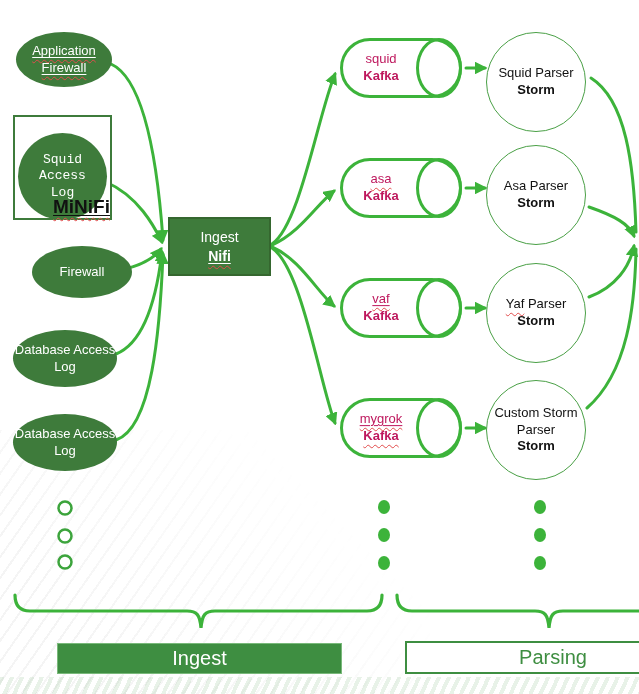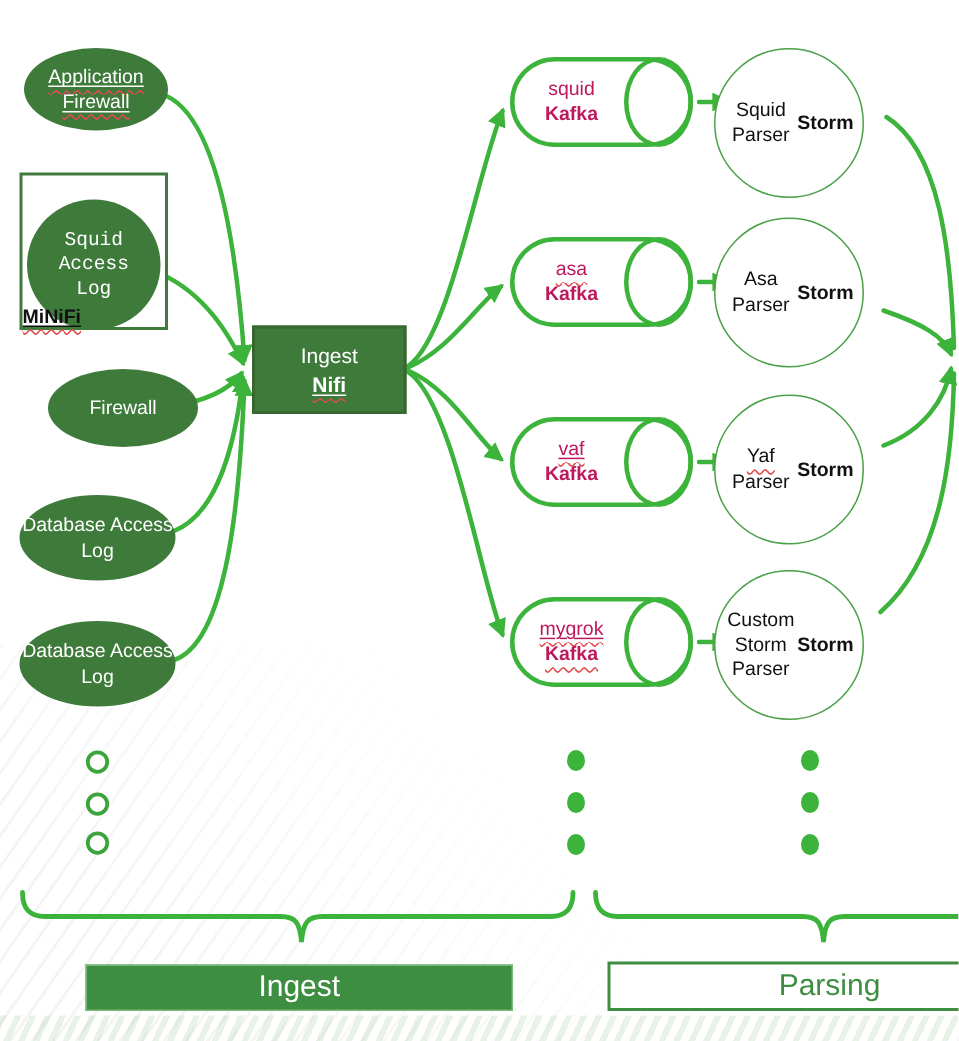--- a/index.html
+++ b/index.html
@@ -28,35 +28,35 @@
   }
   svg.wires{position:absolute;left:0;top:0;z-index:1;}
   .node{position:absolute;z-index:2;display:flex;align-items:center;justify-content:center;
     text-align:center;font-size:13px;line-height:1.25;}
   .ellipse{background:var(--node_fill);color:#fff;border-radius:50%;}
   .minifi-box{position:absolute;left:13px;top:115px;width:99px;height:105px;z-index:2;
     background:#fff;border:2px solid var(--node_fill);}
   .minifi-circle{position:absolute;left:3px;top:16px;width:89px;height:87px;border-radius:50%;
     background:var(--node_fill);color:#fff;display:flex;align-items:center;justify-content:center;
     text-align:center;font-size:13px;line-height:1.25;padding:0 8px;font-family:Liberation Mono, monospace;}
-  .minifi-label{position:absolute;left:0;right:0;bottom:0px;text-align:left;
-    font-size:13px;font-weight:bold;color:#111;}
+  .minifi-label{position:absolute;left:0;right:0;bottom:0px;text-align:right;
+    font-size:19px;font-weight:bold;color:#111;}
   .nifi{position:absolute;left:168px;top:217px;width:103px;height:59px;z-index:2;
     background:var(--node_fill);border:2px solid #35672F;color:#fff;
     display:flex;flex-direction:column;align-items:center;justify-content:center;
     font-size:14px;line-height:1.3;text-align:center;}
   .cyl{position:absolute;left:340px;width:122px;height:60px;z-index:2;background:#fff;
     border:3px solid var(--line_green);border-radius:30px;}
   .cyl-cap{position:absolute;top:-3px;right:-3px;width:46px;height:60px;border-radius:50%;
     border:3px solid var(--line_green);background:transparent;}
   .cyl-text{position:absolute;left:0;right:40px;top:50%;transform:translateY(-50%);
     text-align:center;font-size:13px;line-height:1.3;color:#be185d;}
-  .circ{position:absolute;left:476px;width:100px;height:100px;z-index:2;background:#fff;
+  .circ{position:absolute;left:486px;width:100px;height:100px;z-index:2;background:#fff;
     border:1.5px solid var(--outline_green);border-radius:50%;color:#111;
-    display:flex;flex-direction:row;align-items:center;justify-content:center;
+    display:flex;flex-direction:column;align-items:center;justify-content:center;
     text-align:center;font-size:13px;line-height:1.3;padding:0 6px;}
   .b{font-weight:bold;}
   .sq{text-decoration-line:underline;text-decoration-style:wavy;
       text-decoration-color:var(--squiggle_red);text-decoration-thickness:1px;
       text-underline-offset:4px;}
   .u{text-decoration-line:underline;text-decoration-style:solid;
      text-decoration-color:currentColor;text-decoration-thickness:1px;
      text-underline-offset:2px;}
   .stage-label{position:absolute;z-index:2;display:flex;align-items:center;justify-content:center;
     font-size:20px;}

